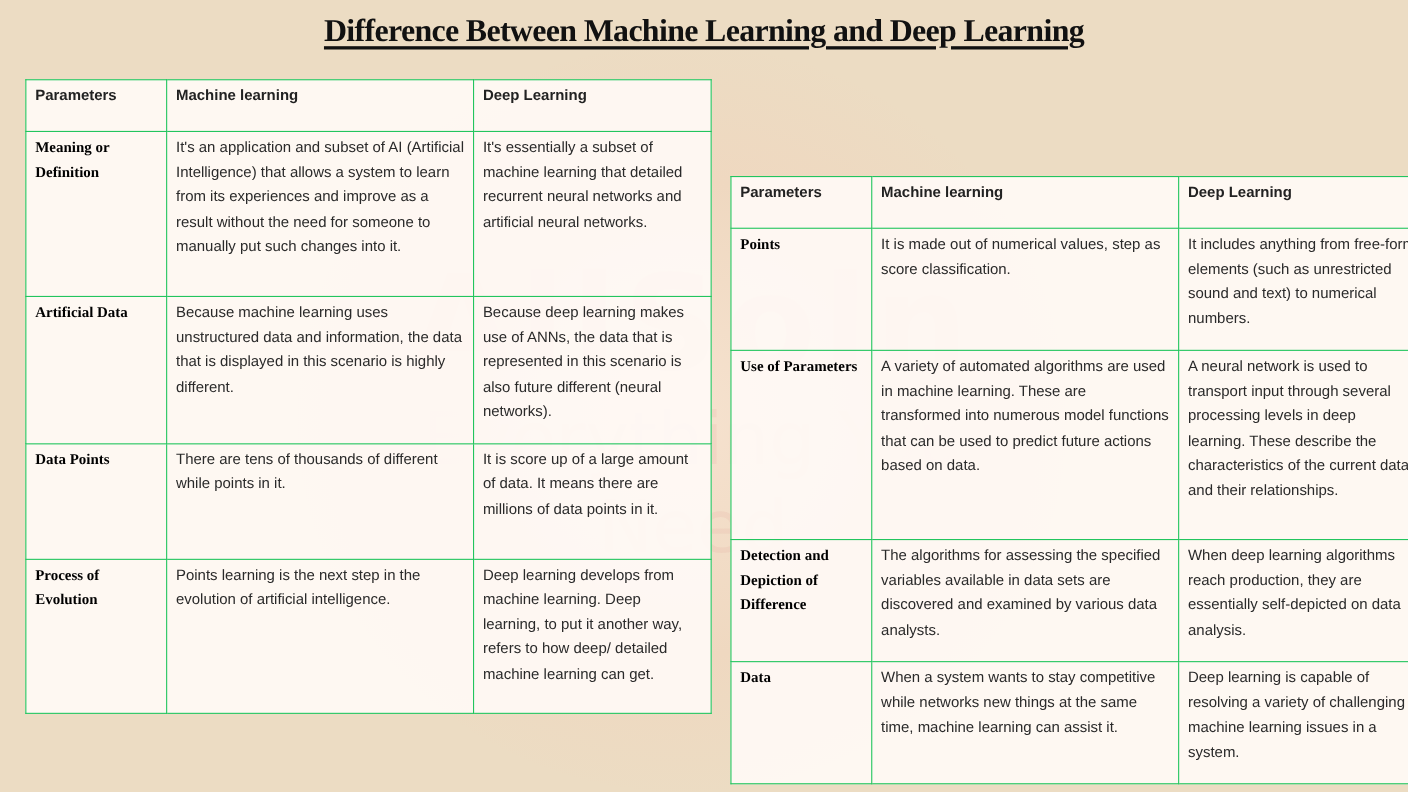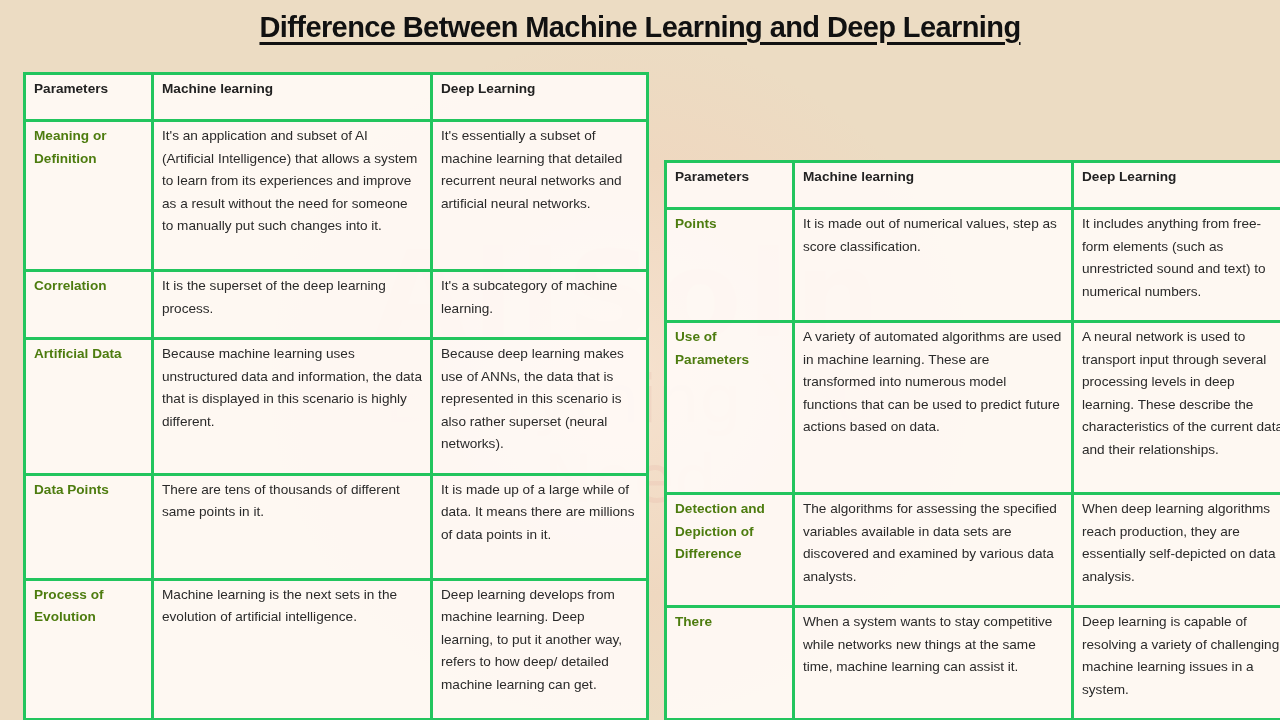--- a/index.html
+++ b/index.html
@@ -40,46 +40,46 @@
     color: rgba(200, 100, 100, 0.08);
     line-height: 80px;
   }
   .title {
     position: absolute;
     top: 8px; left: 0; width: 1280px;
     text-align: center;
     z-index: 3;
   }
   .title span {
-    font-family: Liberation Sans, sans-serif;
+    font-family: Liberation Serif, serif;
     font-weight: bold;
     font-size: 29px;
     color: #111;
     text-decoration: underline;
     text-decoration-thickness: 3px;
     text-underline-offset: 5px;
     letter-spacing: -0.6px;
   }
   table.cmp {
     position: absolute;
     border-collapse: collapse;
     table-layout: fixed;
     z-index: 2;
     background: rgba(255, 250, 246, 0.92);
     font-family: "Liberation Sans", sans-serif;
     font-size: 13.6px;
     line-height: 22.5px;
     color: #2a2a2a;
   }
   table.cmp td {
-    border: 3px solid #22c55e;
+    border: 1px solid #22c55e;
     vertical-align: top;
     padding: 3px 8px 17px 8px;
   }
-  table.cmp td.param { font-weight: bold; color: #4d7c0f; }
+  table.cmp td.param { font-weight: bold; color: #000000; font-family: Liberation Serif, serif; }
   table.cmp tr.head td { font-weight: bold; color: #222; }
   #table-left { left: 23px; top: 72px; width: 623px; }
   #table-right { left: 664px; top: 160px; width: 632px; }
 </style>
 </head>
 <body>
 
 <div class="bg-glow"></div>
 
 <div class="watermark">
@@ -101,38 +101,33 @@
       <tr class="head" style="height:47px">
     <td>Parameters</td>
     <td>Machine learning</td>
     <td>Deep Learning</td>
   </tr>
   <tr style="height:150px">
     <td class="param">Meaning or Definition</td>
     <td>It's an application and subset of AI (Artificial Intelligence) that allows a system to learn from its experiences and improve as a result without the need for someone to manually put such changes into it.</td>
     <td>It's essentially a subset of machine learning that detailed recurrent neural networks and artificial neural networks.</td>
   </tr>
-  <tr style="height:63px">
-    <td class="param">Correlation</td>
-    <td>It is the superset of the deep learning process.</td>
-    <td>It's a subcategory of machine learning.</td>
-  </tr>
   <tr style="height:128px">
     <td class="param">Artificial Data</td>
     <td>Because machine learning uses unstructured data and information, the data that is displayed in this scenario is highly different.</td>
-    <td>Because deep learning makes use of ANNs, the data that is represented in this scenario is also rather superset (neural networks).</td>
+    <td>Because deep learning makes use of ANNs, the data that is represented in this scenario is also future different (neural networks).</td>
   </tr>
   <tr style="height:105px">
     <td class="param">Data Points</td>
-    <td>There are tens of thousands of different same points in it.</td>
-    <td>It is made up of a large while of data. It means there are millions of data points in it.</td>
+    <td>There are tens of thousands of different while points in it.</td>
+    <td>It is score up of a large amount of data. It means there are millions of data points in it.</td>
   </tr>
   <tr style="height:140px">
     <td class="param">Process of Evolution</td>
-    <td>Machine learning is the next sets in the evolution of artificial intelligence.</td>
+    <td>Points learning is the next step in the evolution of artificial intelligence.</td>
     <td>Deep learning develops from machine learning. Deep learning, to put it another way, refers to how deep/ detailed machine learning can get.</td>
   </tr>
 </tbody>
   </table>
 
 <table class="cmp" id="table-right">
   <colgroup>
     <col style="width:128px">
     <col style="width:279px">
     <col style="width:225px">
@@ -152,18 +147,18 @@
     <td class="param">Use of Parameters</td>
     <td>A variety of automated algorithms are used in machine learning. These are transformed into numerous model functions that can be used to predict future actions based on data.</td>
     <td>A neural network is used to transport input through several processing levels in deep learning. These describe the characteristics of the current data and their relationships.</td>
   </tr>
   <tr style="height:104px">
     <td class="param">Detection and Depiction of Difference</td>
     <td>The algorithms for assessing the specified variables available in data sets are discovered and examined by various data analysts.</td>
     <td>When deep learning algorithms reach production, they are essentially self-depicted on data analysis.</td>
   </tr>
   <tr style="height:106px">
-    <td class="param">There</td>
+    <td class="param">Data</td>
     <td>When a system wants to stay competitive while networks new things at the same time, machine learning can assist it.</td>
     <td>Deep learning is capable of resolving a variety of challenging machine learning issues in a system.</td>
   </tr>
 </tbody>
   </table>
 
 </body></html>

